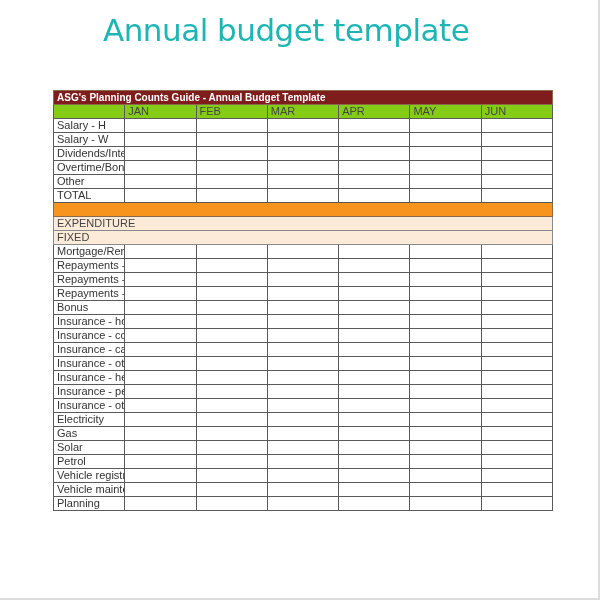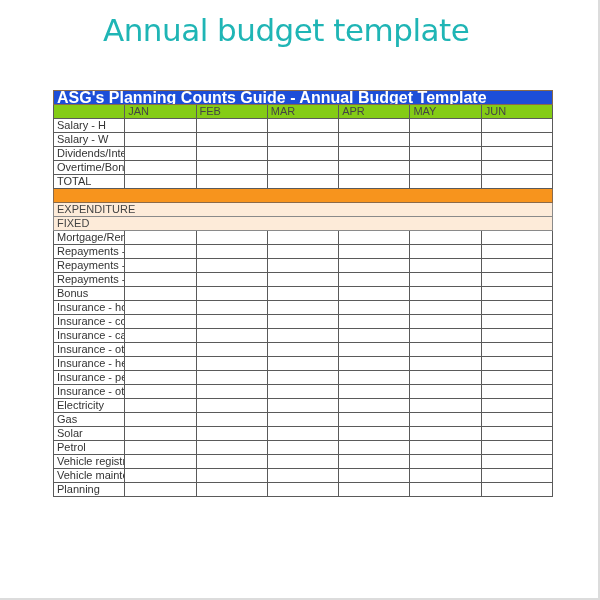--- a/index.html
+++ b/index.html
@@ -19,21 +19,21 @@
   }
   table.budget {
     position: absolute; left: 53px; top: 90px; width: 500px;
     border-collapse: collapse; table-layout: fixed;
   }
   table.budget td {
     height: 13px; padding: 0 0 0 3px; font-size: 11px; color: #333;
     border: 1px solid #5a5a5a; line-height: 13px; white-space: nowrap; overflow: hidden;
   }
   td.label { width: 155px; }
-  tr.banner td { background: #1d4ed8; color: #fff; font-weight: bold; font-size: 16px; border-color: #8a6a4a; }
+  tr.banner td { background: #7f1d1d; color: #fff; font-weight: bold; font-size: 10px; border-color: #8a6a4a; }
   tr.banner-empty td { background: #f7941d; border-color: #8a6a4a; }
   tr.section td { background: #fdebd9; color: #444; border-color: #8a8a8a; }
   tr.months td { background: #84cc16; color: #444; }
   td.cell { background: #fff; }
 </style>
 </head>
 <body>
 
 <div class="frame"></div>
 
@@ -83,20 +83,29 @@
       <tr>
         <td class="label">Overtime/Bonus</td>
         <td class="cell"></td>
         <td class="cell"></td>
         <td class="cell"></td>
         <td class="cell"></td>
         <td class="cell"></td>
         <td class="cell"></td>
       </tr>
       <tr>
+        <td class="label">Other</td>
+        <td class="cell"></td>
+        <td class="cell"></td>
+        <td class="cell"></td>
+        <td class="cell"></td>
+        <td class="cell"></td>
+        <td class="cell"></td>
+      </tr>
+      <tr>
         <td class="label">TOTAL</td>
         <td class="cell"></td>
         <td class="cell"></td>
         <td class="cell"></td>
         <td class="cell"></td>
         <td class="cell"></td>
         <td class="cell"></td>
       </tr>
       <tr class="banner-empty">
         <td colspan="7"></td>

